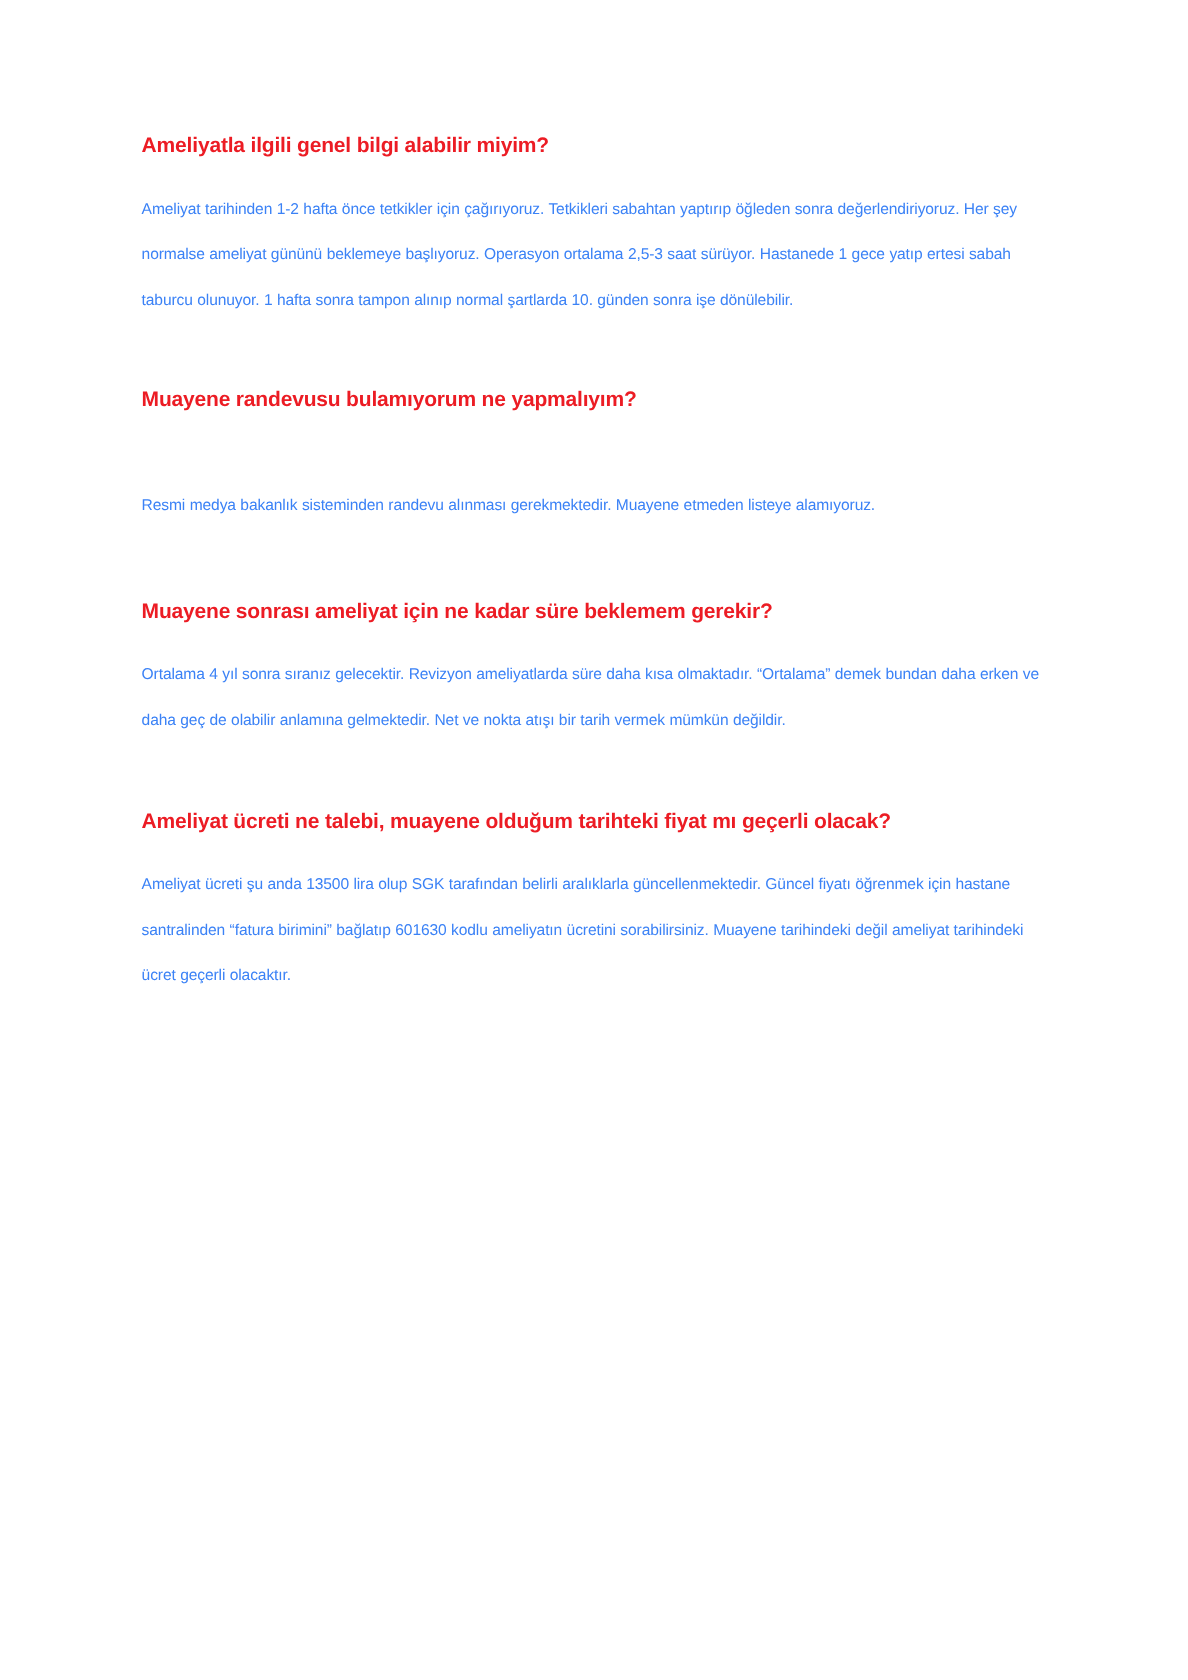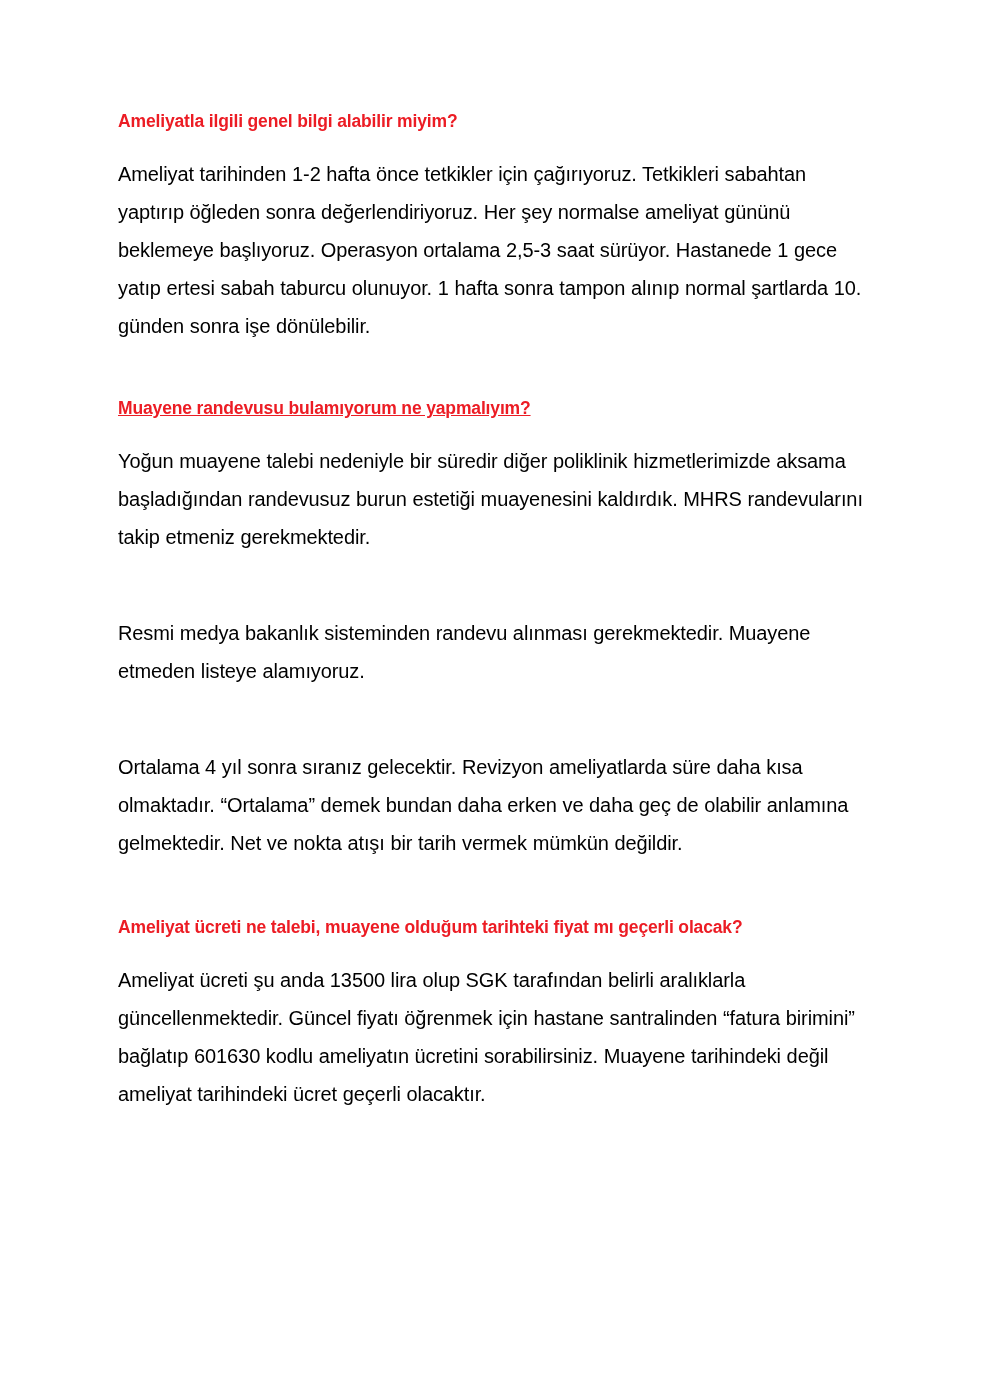--- a/index.html
+++ b/index.html
@@ -38,40 +38,40 @@
     font-family: "Liberation Sans", sans-serif;
     font-weight: bold;
     font-size: 17.5px;
     line-height: 23px;
     letter-spacing: -0.15px;
     margin: 0 0 20px 0;
     max-width: 752px;
   }
 
   .faq-answer {
-    color: #000000;
+    color: #3b82f6;
     font-family: "Liberation Sans", sans-serif;
     font-weight: normal;
-    font-size: 20px;
+    font-size: 13px;
     line-height: 38px;
     letter-spacing: -0.1px;
     margin: 0;
     max-width: 756px;
     word-spacing: 0.2px;
   }
 
   
   .faq-item.s1 { margin-bottom: 52px; }
   .faq-item.s2 { margin-bottom: 58px; }
   .faq-item.s3 { margin-bottom: 58px; }
   .faq-item.s4 { margin-bottom: 54px; }
   .faq-item.s5 { margin-bottom: 0; }
 
   .faq-item.s1 .faq-question { margin-bottom: 22px; }
-  .faq-item.s2 .faq-question { margin-bottom: 22px; text-decoration: underline; }
+  .faq-item.s2 .faq-question { margin-bottom: 6px; }
   .faq-item.s3 .faq-question { margin-bottom: 18px; max-width: 740px; }
   .faq-item.s4 .faq-question { margin-bottom: 22px; }
   .faq-item.s5 .faq-question { margin-bottom: 22px; }
 
   .faq-item.s3 .faq-answer { max-width: 700px; }
   .faq-item.s4 .faq-answer { max-width: 748px; }
   .faq-item.s5 .faq-answer { max-width: 740px; }
 </style>
 </head>
 <body>
@@ -79,28 +79,28 @@
 <div class="page">
   <div class="faq-list">
 
     <section class="faq-item s1">
       <h2 class="faq-question">Ameliyatla ilgili genel bilgi alabilir miyim?</h2>
       <p class="faq-answer">Ameliyat tarihinden 1-2 hafta önce tetkikler için çağırıyoruz. Tetkikleri sabahtan yaptırıp öğleden sonra değerlendiriyoruz. Her şey normalse ameliyat gününü beklemeye başlıyoruz. Operasyon ortalama 2,5-3 saat sürüyor. Hastanede 1 gece yatıp ertesi sabah taburcu olunuyor. 1 hafta sonra tampon alınıp normal şartlarda 10. günden sonra işe dönülebilir.</p>
     </section>
 
     <section class="faq-item s2">
       <h2 class="faq-question">Muayene randevusu bulamıyorum ne yapmalıyım?</h2>
-      <p class="faq-answer">Yoğun muayene talebi nedeniyle bir süredir diğer poliklinik hizmetlerimizde aksama başladığından randevusuz burun estetiği muayenesini kaldırdık. MHRS randevularını takip etmeniz gerekmektedir.</p>
     </section>
 
     <section class="faq-item s3">
       <p class="faq-answer">Resmi medya bakanlık sisteminden randevu alınması gerekmektedir. Muayene etmeden listeye alamıyoruz.</p>
     </section>
 
     <section class="faq-item s4">
+      <h2 class="faq-question">Muayene sonrası ameliyat için ne kadar süre beklemem gerekir?</h2>
       <p class="faq-answer">Ortalama 4 yıl sonra sıranız gelecektir. Revizyon ameliyatlarda süre daha kısa olmaktadır. “Ortalama” demek bundan daha erken ve daha geç de olabilir anlamına gelmektedir. Net ve nokta atışı bir tarih vermek mümkün değildir.</p>
     </section>
 
     <section class="faq-item s5">
       <h2 class="faq-question">Ameliyat ücreti ne talebi, muayene olduğum tarihteki fiyat mı geçerli olacak?</h2>
       <p class="faq-answer">Ameliyat ücreti şu anda 13500 lira olup SGK tarafından belirli aralıklarla güncellenmektedir. Güncel fiyatı öğrenmek için hastane santralinden “fatura birimini” bağlatıp 601630 kodlu ameliyatın ücretini sorabilirsiniz. Muayene tarihindeki değil ameliyat tarihindeki ücret geçerli olacaktır.</p>
     </section>
 
   </div>
 </div>

